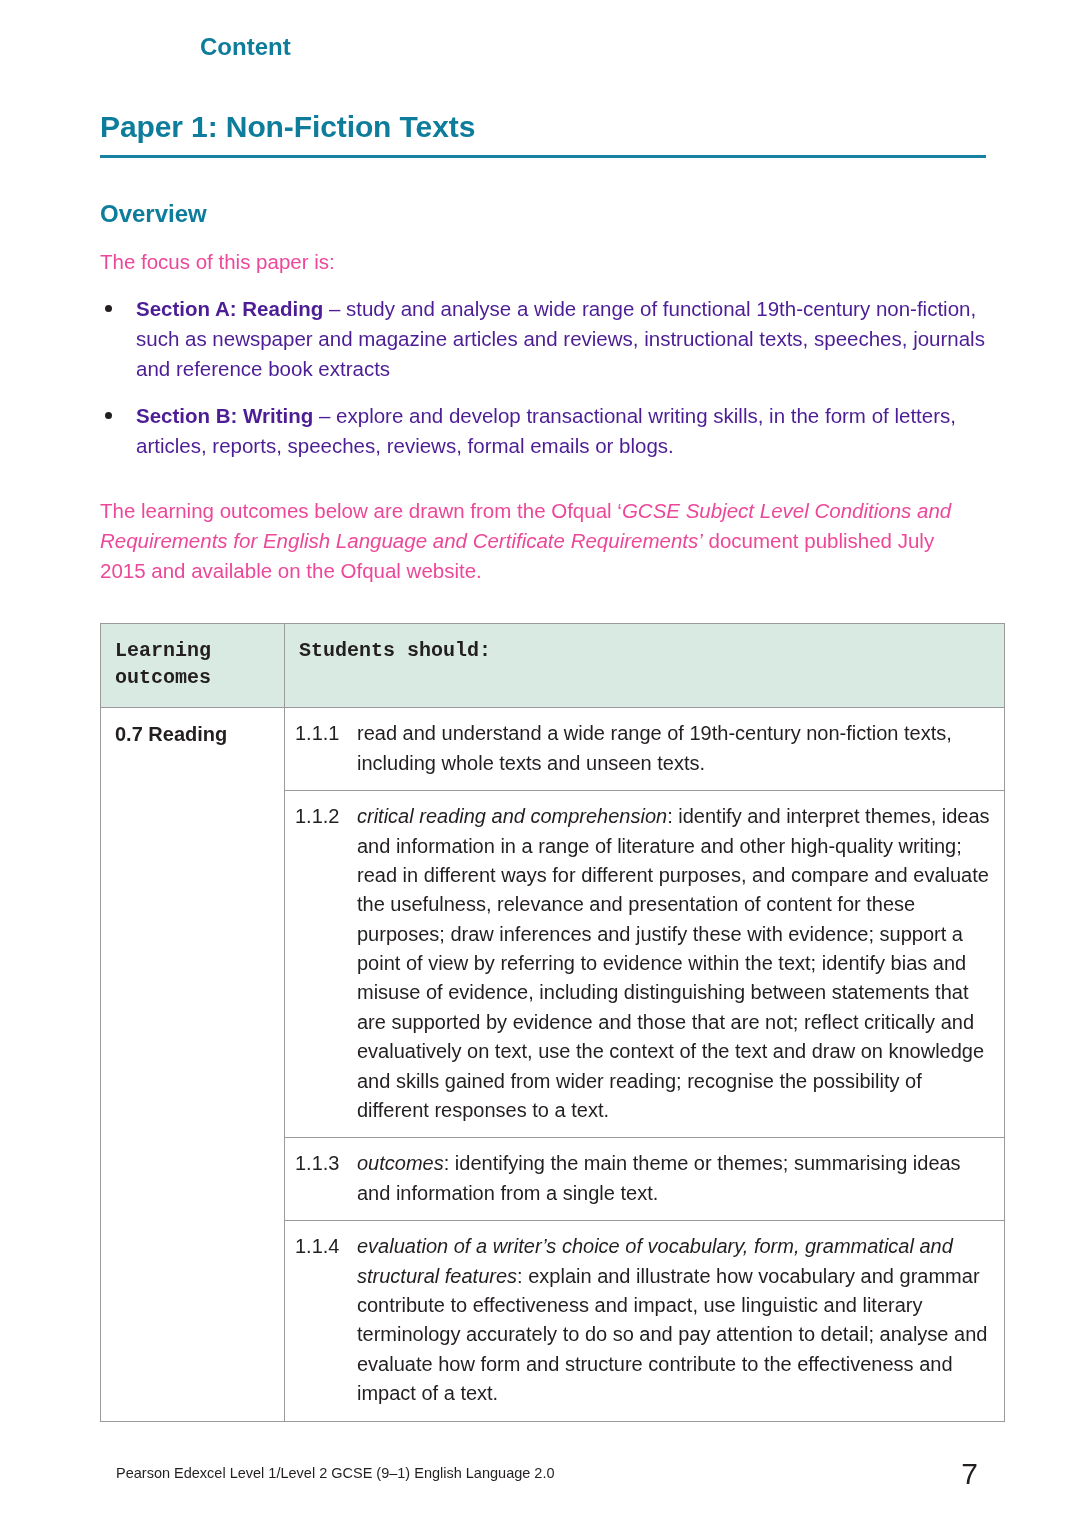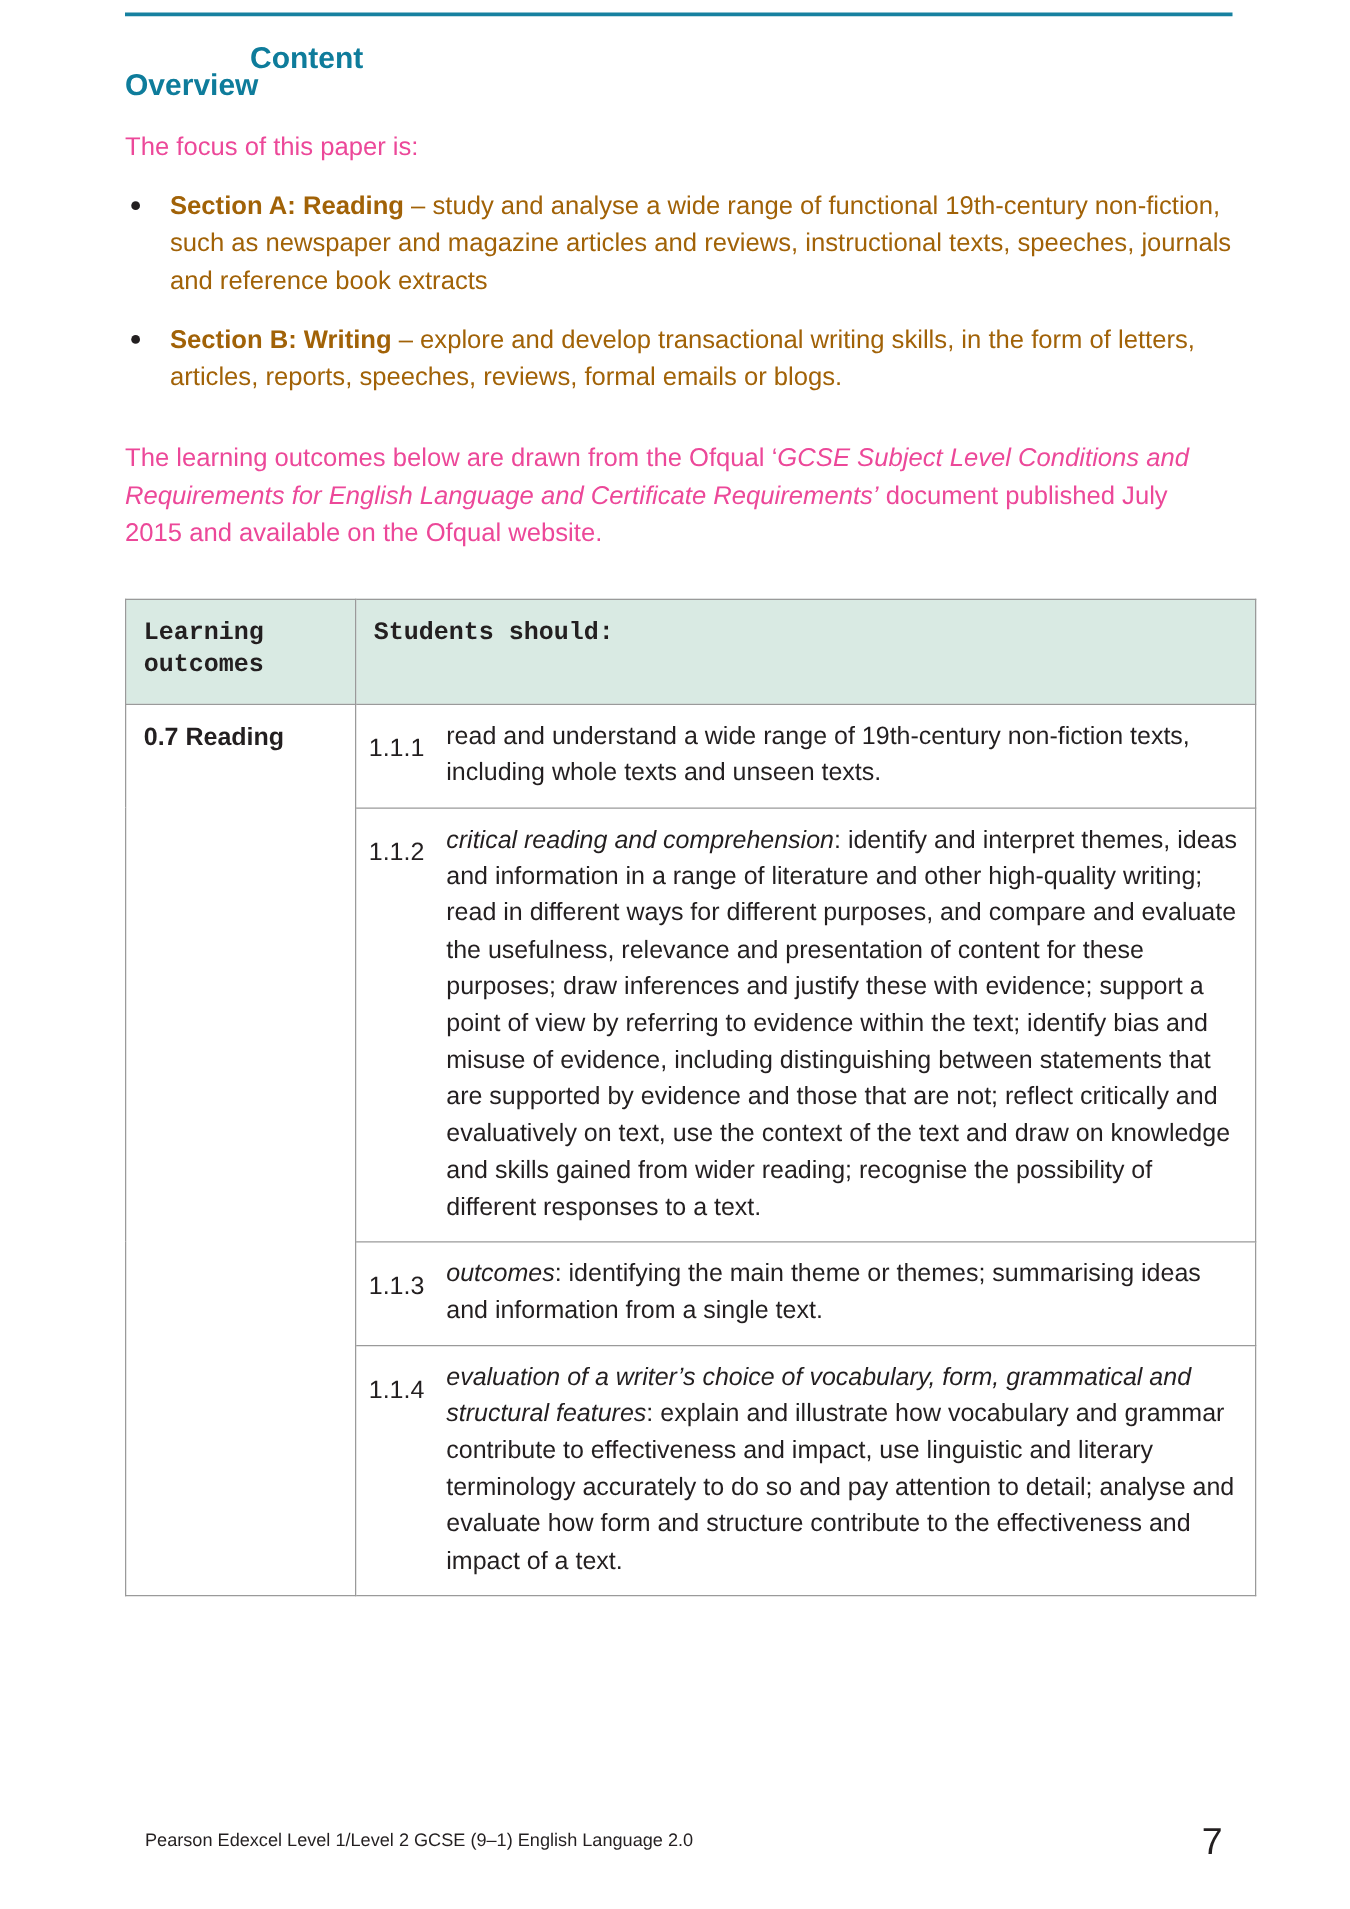--- a/index.html
+++ b/index.html
@@ -67,21 +67,21 @@
     margin: 0;
     padding: 0;
     padding-top: 17px;
   }
   .bullets li {
     position: relative;
     padding-left: 36px;
     font-size: 20.5px;
     line-height: 1.465;
     margin-bottom: 17px;
-    color: #a16207;
+    color: #4c1d95;
   }
   .bullets li:last-child { margin-bottom: 15px; }
   .bullet-dot {
     position: absolute;
     left: 5px;
     top: 11px;
     width: 7px;
     height: 7px;
     border-radius: 50%;
     background: #231f20;
@@ -124,21 +124,21 @@
     line-height: 1.47;
     padding: 11px 12px 12px 10px;
   }
   .item {
     position: relative;
     padding-left: 62px;
   }
   .item .num {
     position: absolute;
     left: 0;
-    top: 10px;
+    top: 0;
     width: 56px;
     text-align: left;
   }
 
   
   .footer {
     position: absolute;
     left: 100px;
     top: 1447px;
     width: 900px;
@@ -159,20 +159,21 @@
     color: #231f20;
     line-height: 1;
   }
 </style>
 </head>
 <body>
 
 <div class="page">
   <div class="content">
 
+    <h1 class="page-title">Paper 1: Non-Fiction Texts</h1>
     <hr class="title-rule">
 
     <h2 class="h2 overview">Overview</h2>
 
     <p class="para intro">The focus of this paper is:</p>
 
     <ul class="bullets">
       <li>
         <span class="bullet-dot"></span>
         <b>Section A: Reading</b><span> – study and analyse a wide range of functional 19th-century non-fiction, such as newspaper and magazine articles and reviews, instructional texts, speeches, journals and reference book extracts</span>

